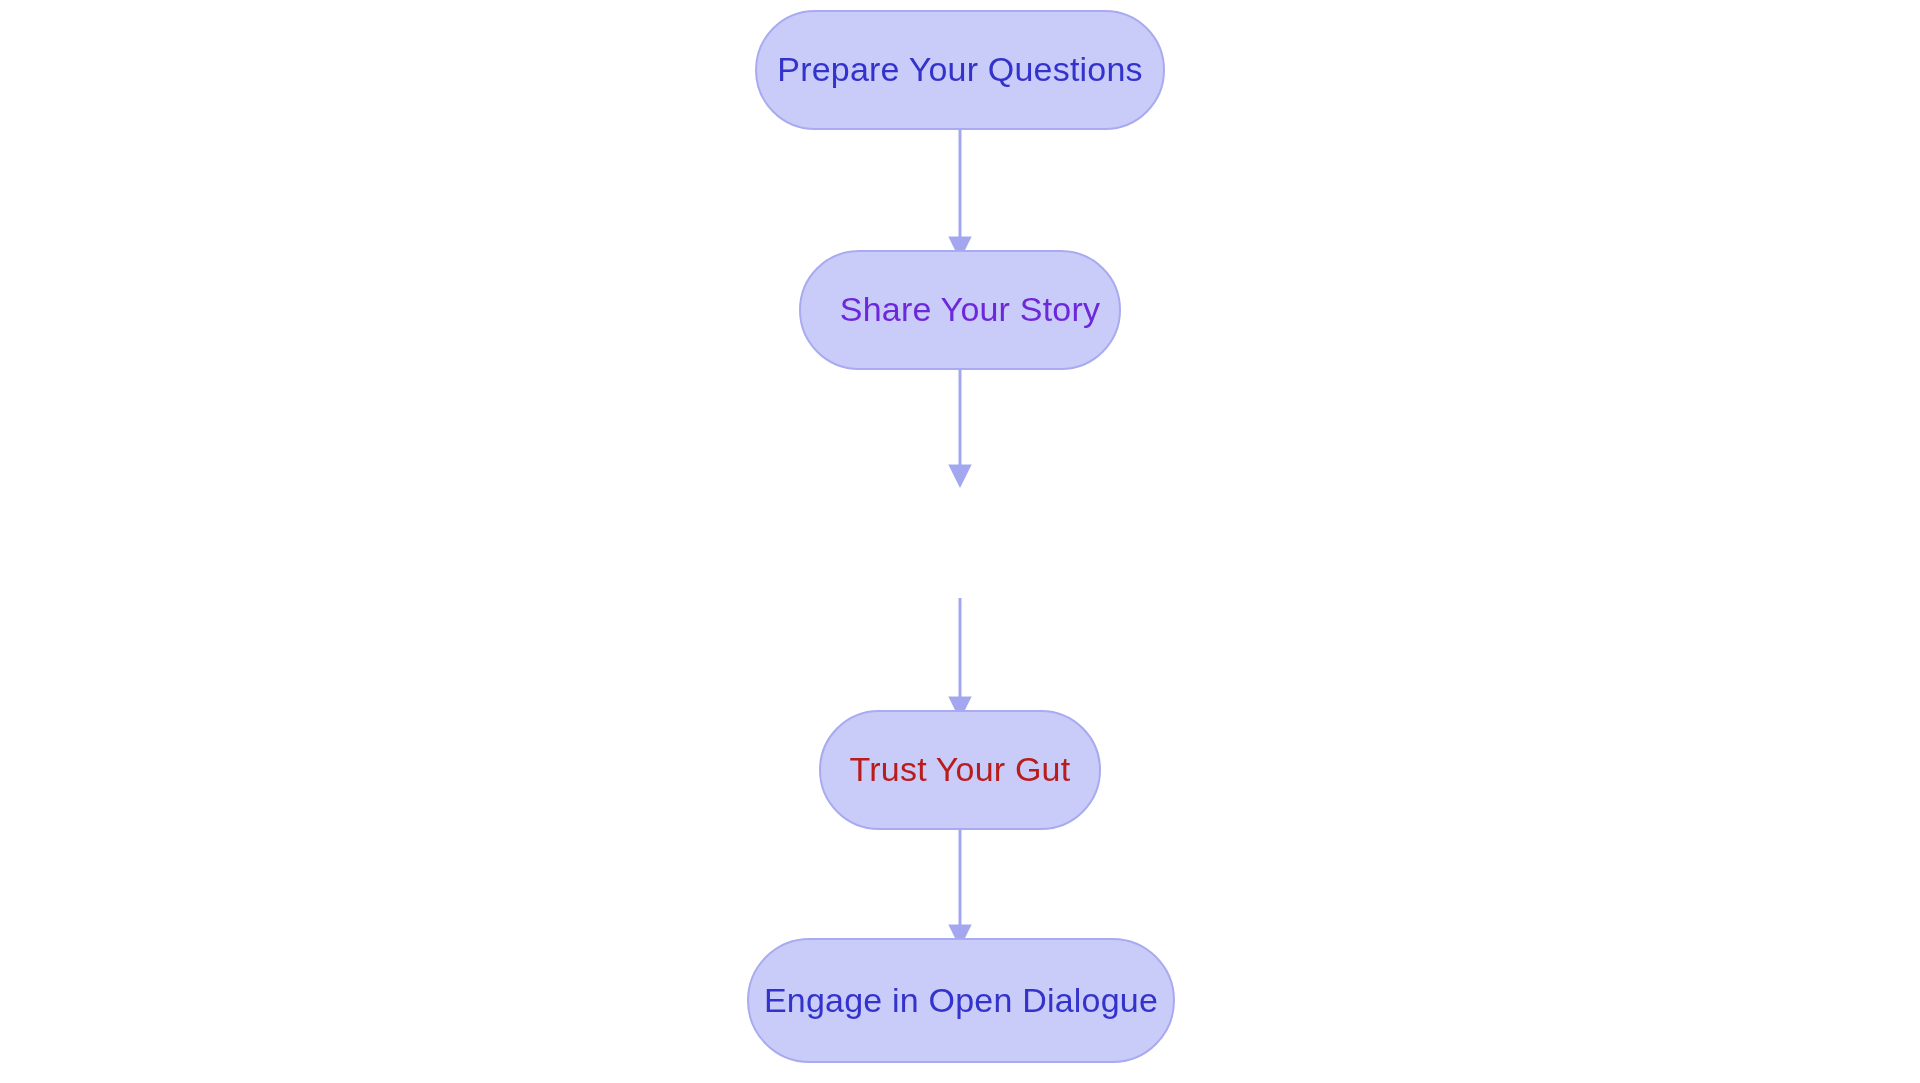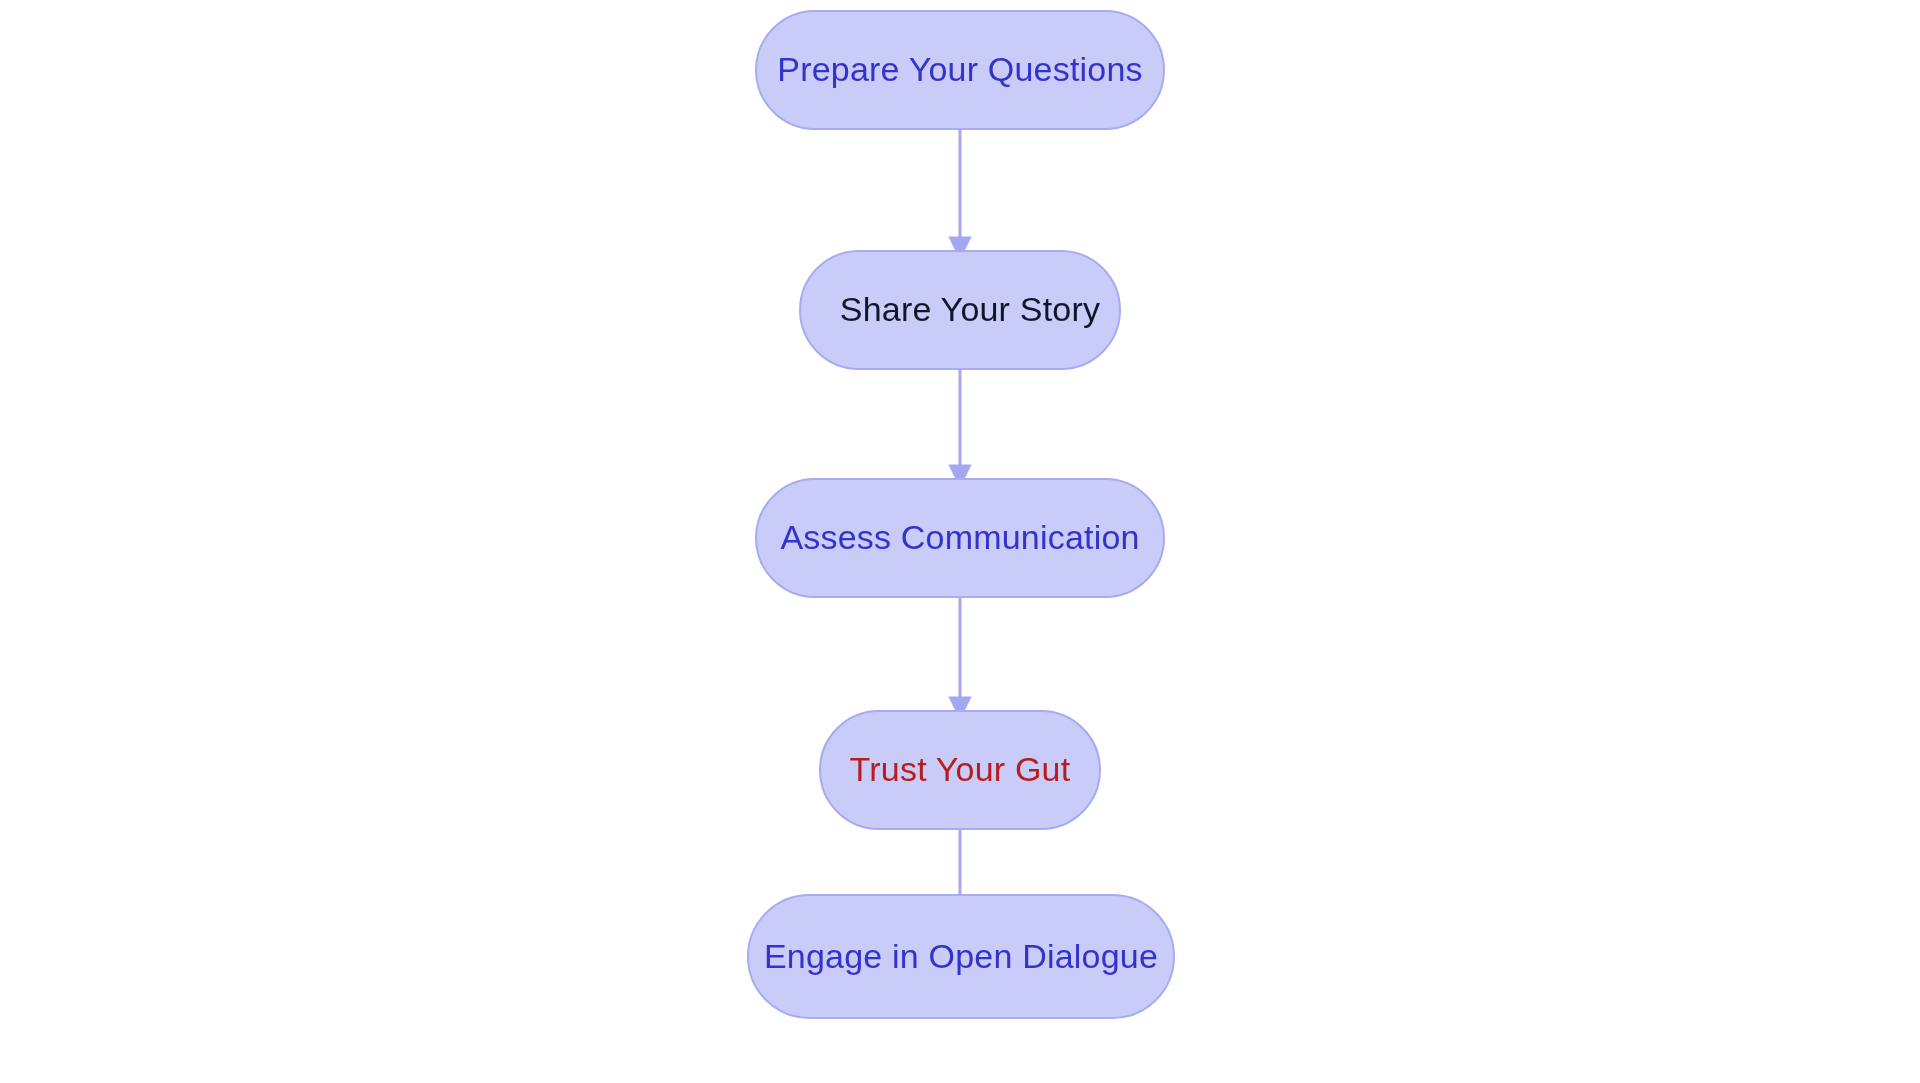--- a/index.html
+++ b/index.html
@@ -64,28 +64,25 @@
         <line x1="960" y1="598" x2="960" y2="708" stroke="#a3a7f0" stroke-width="3" marker-end="url(#arrowhead)"></line>
         <line x1="960" y1="830" x2="960" y2="936" stroke="#a3a7f0" stroke-width="3" marker-end="url(#arrowhead)"></line>
       </g>
   </svg>
 
   <div class="node" style="left: 755px; top: 10px; width: 410px; height: 120px; background: rgb(201, 203, 249); border-color: rgb(168, 171, 240);">
     <span class="node-label" style="color: rgb(51, 51, 204);">Prepare Your Questions</span>
   </div>
 
   <div class="node" style="left: 799px; top: 250px; width: 322px; height: 120px; background: rgb(201, 203, 249); border-color: rgb(168, 171, 240);">
-    <span class="node-label" style="color: #0f172a; margin-left: 20px;">Share Your Story</span>
+    <span class="node-label" style="color: #6d28d9; margin-left: 20px;">Share Your Story</span>
   </div>
 
-  <div class="node" style="left: 755px; top: 478px; width: 410px; height: 120px; background: rgb(201, 203, 249); border-color: rgb(168, 171, 240);">
-    <span class="node-label" style="color: rgb(51, 51, 204);">Assess Communication</span>
-  </div>
 
   <div class="node" style="left: 819px; top: 710px; width: 282px; height: 120px; background: rgb(201, 203, 249); border-color: rgb(168, 171, 240);">
     <span class="node-label" style="color: #b91c1c;">Trust Your Gut</span>
   </div>
 
-  <div class="node" style="left: 747px; top: 894px; width: 428px; height: 125px; background: rgb(201, 203, 249); border-color: rgb(168, 171, 240);">
+  <div class="node" style="left: 747px; top: 938px; width: 428px; height: 125px; background: rgb(201, 203, 249); border-color: rgb(168, 171, 240);">
     <span class="node-label" style="color: rgb(51, 51, 204);">Engage in Open Dialogue</span>
   </div>
 
 </div>
 
 </body></html>

